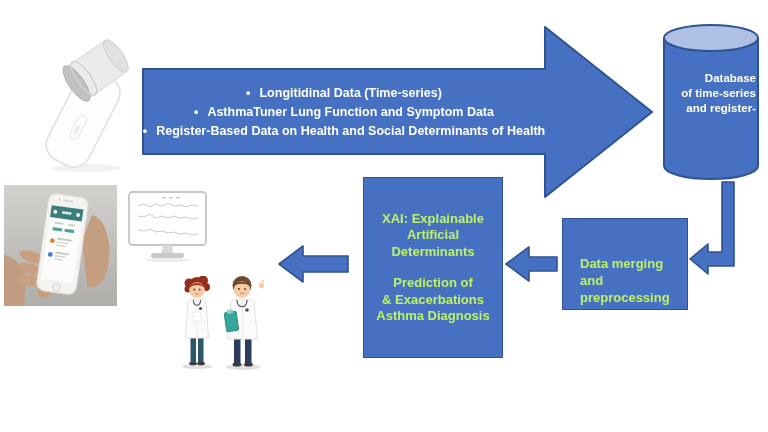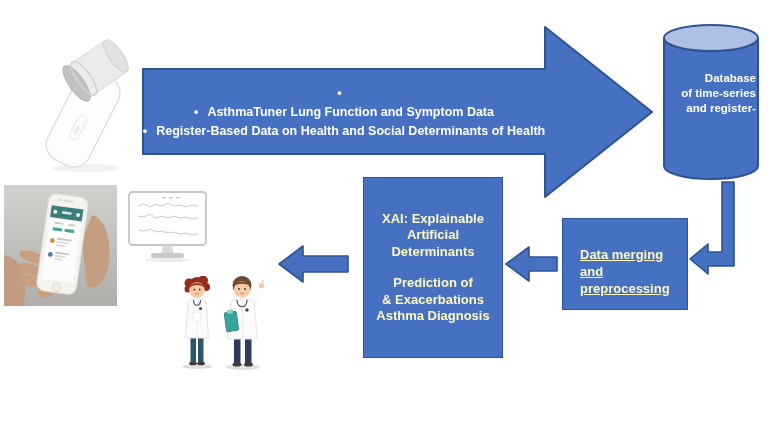--- a/index.html
+++ b/index.html
@@ -2,27 +2,27 @@
 <html><head>
 <meta charset="utf-8">
 <style>
   html,body { margin:0; padding:0; background:#ffffff; }
   body { font-family:"Liberation Sans", sans-serif; }
   #canvas { position:relative; width:768px; height:432px; background:#ffffff; overflow:hidden; }
   .abs { position:absolute; }
   svg { display:block; }
 
   
-  .blue-box { position:absolute; background:#4671c3; border:1.6px solid #2f5391; color:#fef9c3;
+  .blue-box { position:absolute; background:#4671c3; border:1.6px solid #2f5391; color:#bef264;
               font-weight:600; box-sizing:border-box; }
   #xai-box { left:363px; top:177px; width:140px; height:181px; display:flex; flex-direction:column;
              justify-content:center; align-items:center; text-align:center; font-size:13px; line-height:16.5px; }
   #xai-box .gap { height:15px; }
   #merge-box { left:562px; top:218px; width:126px; height:92px; font-size:13px; line-height:17px;
-               padding:27px 0 0 17px;text-decoration:underline; }
+               padding:36px 0 0 17px; }
 
   
   #arrow-text { position:absolute; left:145px; top:70px; width:398px; height:84px; display:flex;
                 flex-direction:column; justify-content:center; color:#ffffff; font-weight:600;
                 font-size:12.5px; line-height:19px; white-space:nowrap; }
   .b-line { display:flex; justify-content:center; }
   .bullet { margin-right:9px; }
   #db-label { position:absolute; left:666px; top:71px; width:90px; text-align:right; color:#ffffff;
               font-weight:600; font-size:11.5px; line-height:15px; }
   #cds-label { position:absolute; left:227px; top:195px; width:150px; color:#3c3c3c; font-size:11px;
@@ -47,20 +47,21 @@
     <path d="M722,182 L734,182 L734,266 L708,266 L708,274 L690,259 L708,244 L708,252 L722,252 Z" fill="#4671c3" stroke="#2f5391" stroke-width="1.6" stroke-linejoin="round"></path>
 
     <polygon points="557,257 529,257 529,247 506,264 529,281 529,271 557,271" fill="#4671c3" stroke="#2f5391" stroke-width="1.6" stroke-linejoin="round"></polygon>
 
     <polygon points="348,256 303,256 303,246 279,264 303,282 303,272 348,272" fill="#4671c3" stroke="#2f5391" stroke-width="1.6" stroke-linejoin="round"></polygon>
   </svg>
 
   <div id="arrow-text">
     <div class="b-line">
       <span class="bullet">•</span>
+      <span>Longitidinal Data (Time-series)</span>
     </div>
     <div class="b-line">
       <span class="bullet">•</span>
       <span>AsthmaTuner Lung Function and Symptom Data</span>
     </div>
     <div class="b-line">
       <span class="bullet">•</span>
       <span>Register-Based Data on Health and Social Determinants of Health</span>
     </div>
   </div>

